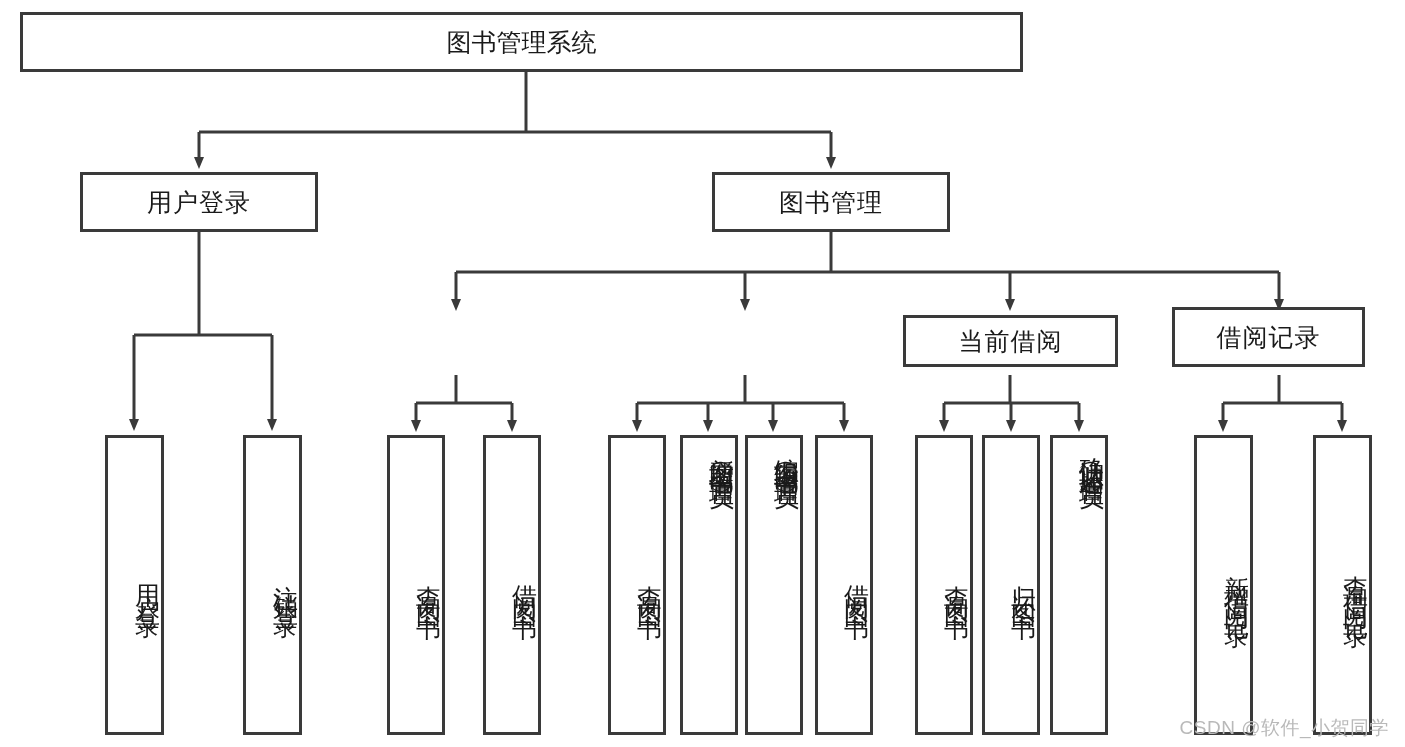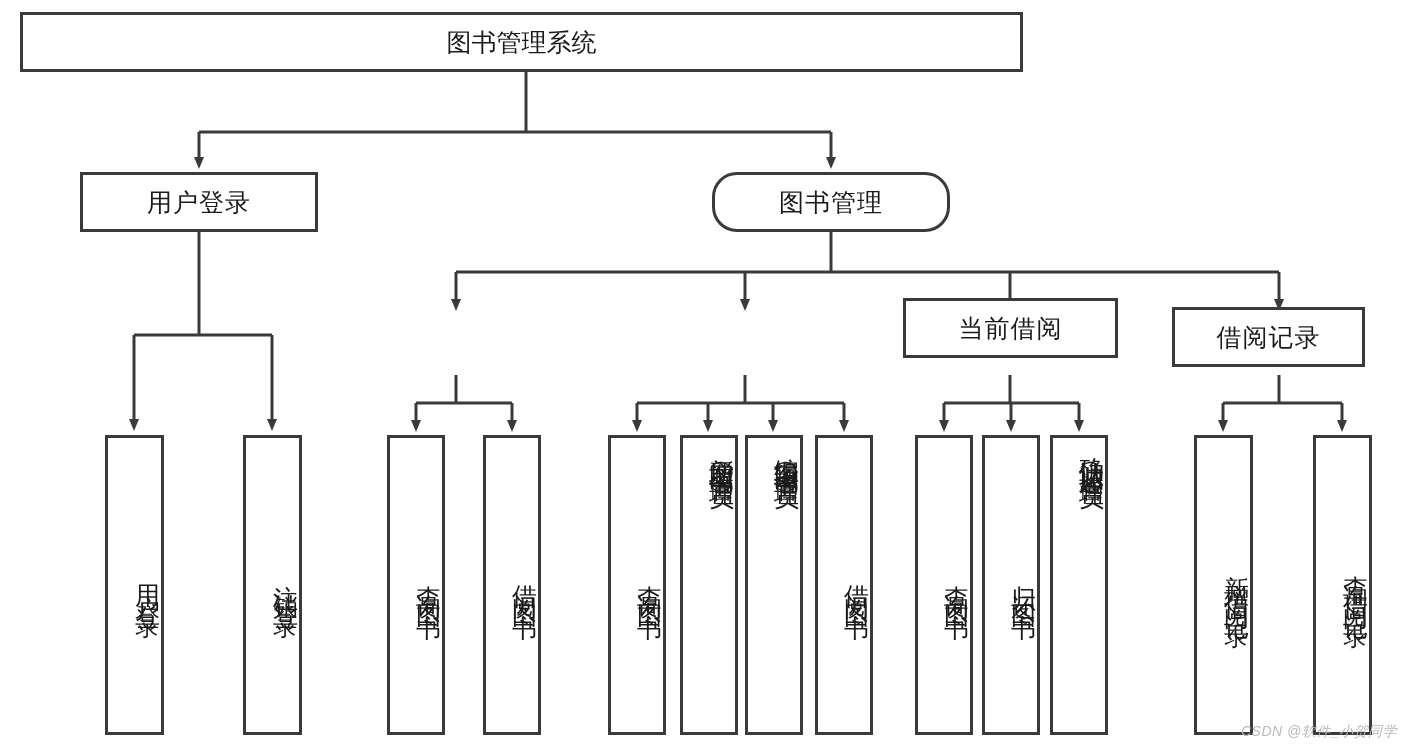--- a/index.html
+++ b/index.html
@@ -72,28 +72,27 @@
     justify-content: center;
   }
   .leaf.center .vwrap {
     align-items: center;
   }
   .leaf.center .vtext {
     letter-spacing: 10px;
   }
   #watermark {
     position: absolute;
-    right: 8px;
+    right: 16px;
     bottom: 6px;
-    font-size: 14px;
+    font-size: 19px;
     color: #b9b9b9;
     letter-spacing: 0.5px;
     z-index: 3;
     white-space: nowrap;
-    font-style: italic;
   }
 </style>
 </head>
 <body>
 
 <div id="stage">
 
   <svg id="edges" viewBox="0 0 1405 747">
     <defs>
       <marker id="arrow" markerWidth="12" markerHeight="12" refX="1" refY="5" orient="auto" markerUnits="userSpaceOnUse">
@@ -144,25 +143,25 @@
     </g>
   </svg>
 
   <div class="node root" style="left:20px; top:12px; width:1003px; height:60px;">
     <span>图书管理系统</span>
   </div>
 
   <div class="node h" style="left:80px; top:172px; width:238px; height:60px;">
     <span>用户登录</span>
   </div>
-  <div class="node h" style="left:712px; top:172px; width:238px; height:60px;border-radius:25px;">
+  <div class="node h" style="left:712px; top:172px; width:238px; height:60px;">
     <span>图书管理</span>
   </div>
 
-  <div class="node h" style="left:903px; top:298px; width:215px; height:60px;">
+  <div class="node h" style="left:903px; top:315px; width:215px; height:52px;">
     <span>当前借阅</span>
   </div>
   <div class="node h" style="left:1172px; top:307px; width:193px; height:60px;">
     <span>借阅记录</span>
   </div>
 
   <div class="leaf center" style="left:105px; top:435px; width:59px; height:300px;">
     <div class="vwrap">
       <span class="vtext">用户登录</span>
     </div>

